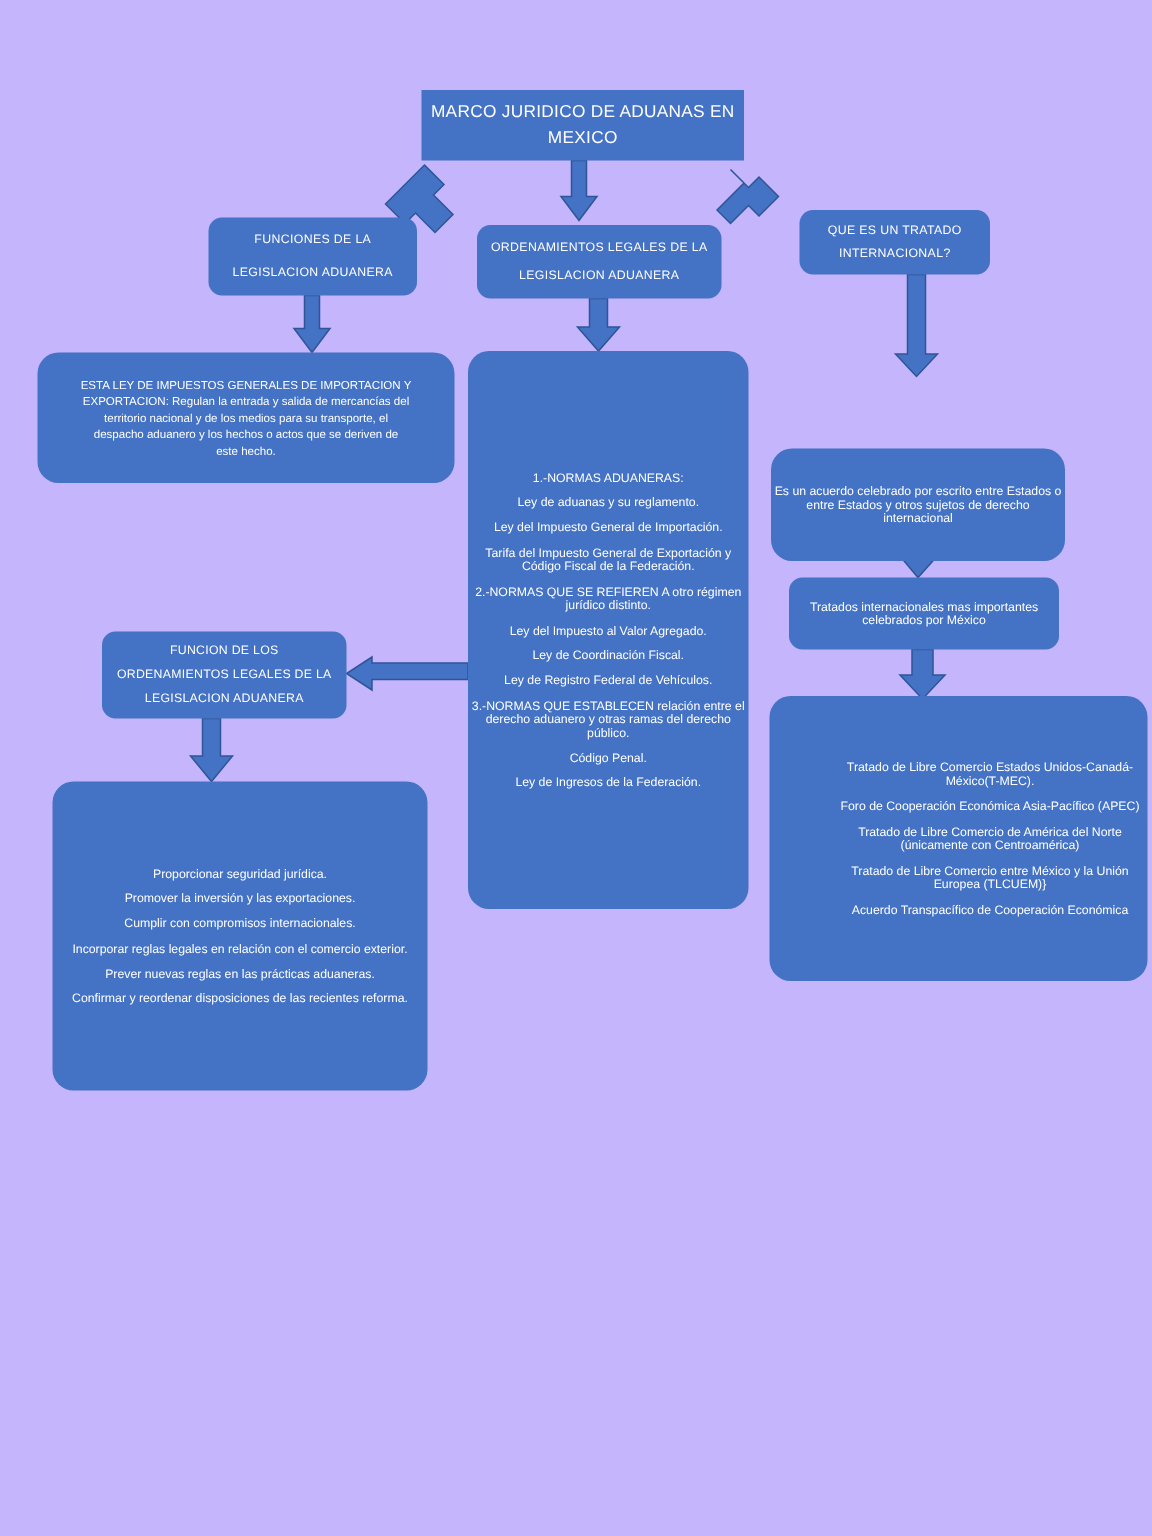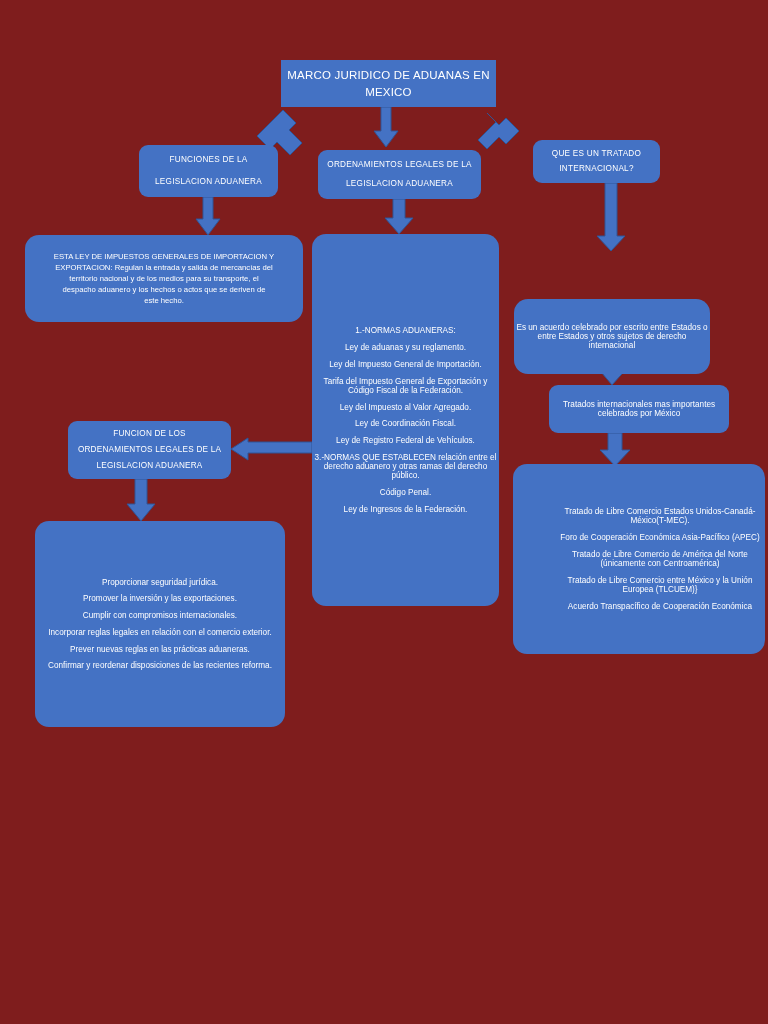--- a/index.html
+++ b/index.html
@@ -10,21 +10,21 @@
   body {
     width: 768px;
     height: 1024px;
     font-family: "Liberation Sans", sans-serif;
     overflow: hidden;
   }
   #canvas {
     position: relative;
     width: 768px;
     height: 1024px;
-    background: #7f1d1d;
+    background: #c4b5fd;
   }
   .node {
     position: absolute;
     background: #4472C4;
     color: #ffffff;
     box-sizing: border-box;
     display: flex;
     flex-direction: column;
     align-items: center;
     justify-content: center;
@@ -88,21 +88,20 @@
     left: 68px; top: 421px; width: 163px; height: 58px;
     font-size: 8.2px; letter-spacing: .2px;
   }
   #n-bullets {
     left: 35px; top: 521px; width: 250px; height: 206px;
     font-size: 8.2px;
   }
   #n-tratados-imp {
     left: 526px; top: 385px; width: 180px; height: 48px;
     font-size: 8.2px;
-    margin-left: 23px;
   }
   #n-lista-tratados {
     left: 513px; top: 464px; width: 252px; height: 190px;
     font-size: 8.2px;
     padding-left: 42px;
   }
 </style>
 </head>
 <body>
 
@@ -177,20 +176,21 @@
     <span class="line">territorio nacional y de los medios para su transporte, el</span>
     <span class="line">despacho aduanero y los hechos o actos que se deriven de</span>
     <span class="line">este hecho.</span>
   </div>
 
   <div class="node rounded-lg" id="n-normas">
     <span class="para">1.-NORMAS ADUANERAS:</span>
     <span class="para">Ley de aduanas y su reglamento.</span>
     <span class="para">Ley del Impuesto General de Importación.</span>
     <span class="para">Tarifa del Impuesto General de Exportación y Código Fiscal de la Federación.</span>
+    <span class="para">2.-NORMAS QUE SE REFIEREN A otro régimen jurídico distinto.</span>
     <span class="para">Ley del Impuesto al Valor Agregado.</span>
     <span class="para">Ley de Coordinación Fiscal.</span>
     <span class="para">Ley de Registro Federal de Vehículos.</span>
     <span class="para">3.-NORMAS QUE ESTABLECEN relación entre el derecho aduanero y otras ramas del derecho público.</span>
     <span class="para">Código Penal.</span>
     <span class="para">Ley de Ingresos de la Federación.</span>
   </div>
 
   <div class="node rounded-lg" id="n-acuerdo">
     <span class="para">Es un acuerdo celebrado por escrito entre Estados o entre Estados y otros sujetos de derecho internacional</span>

